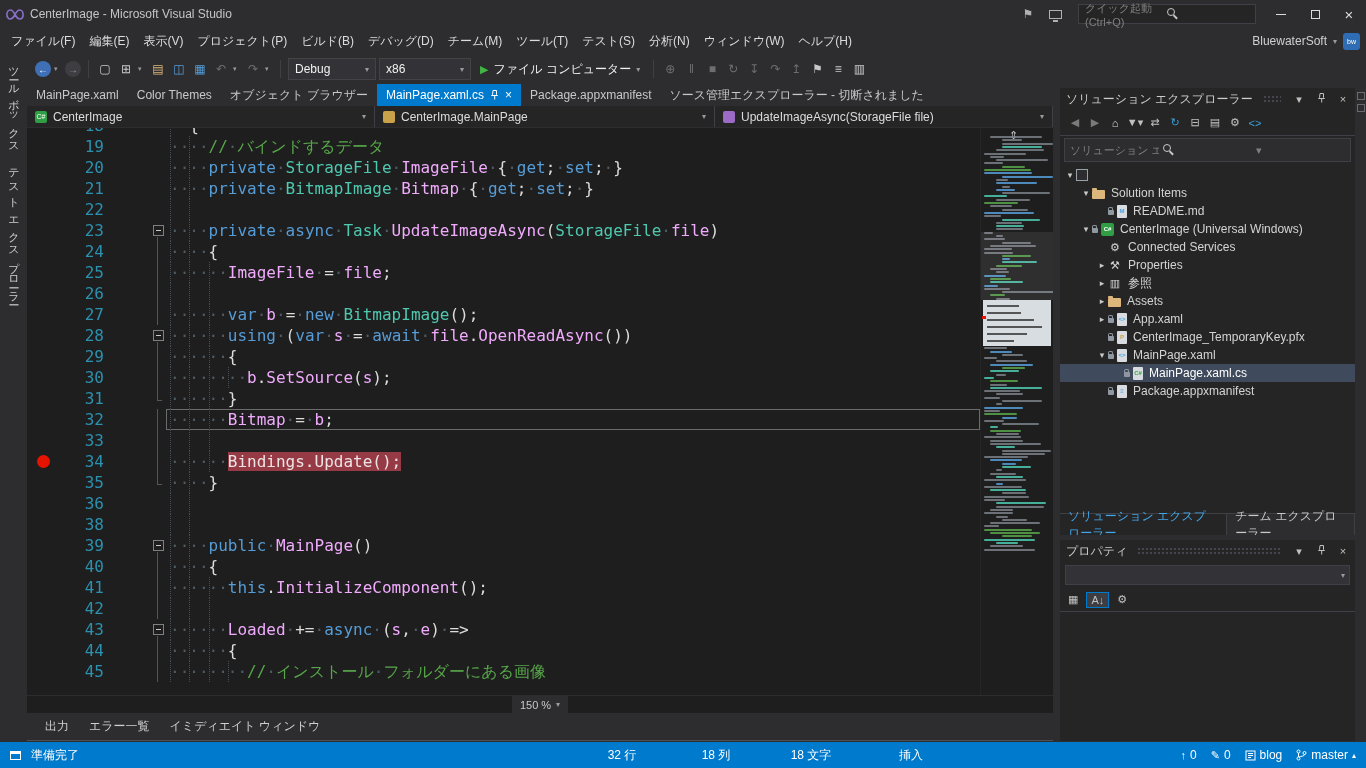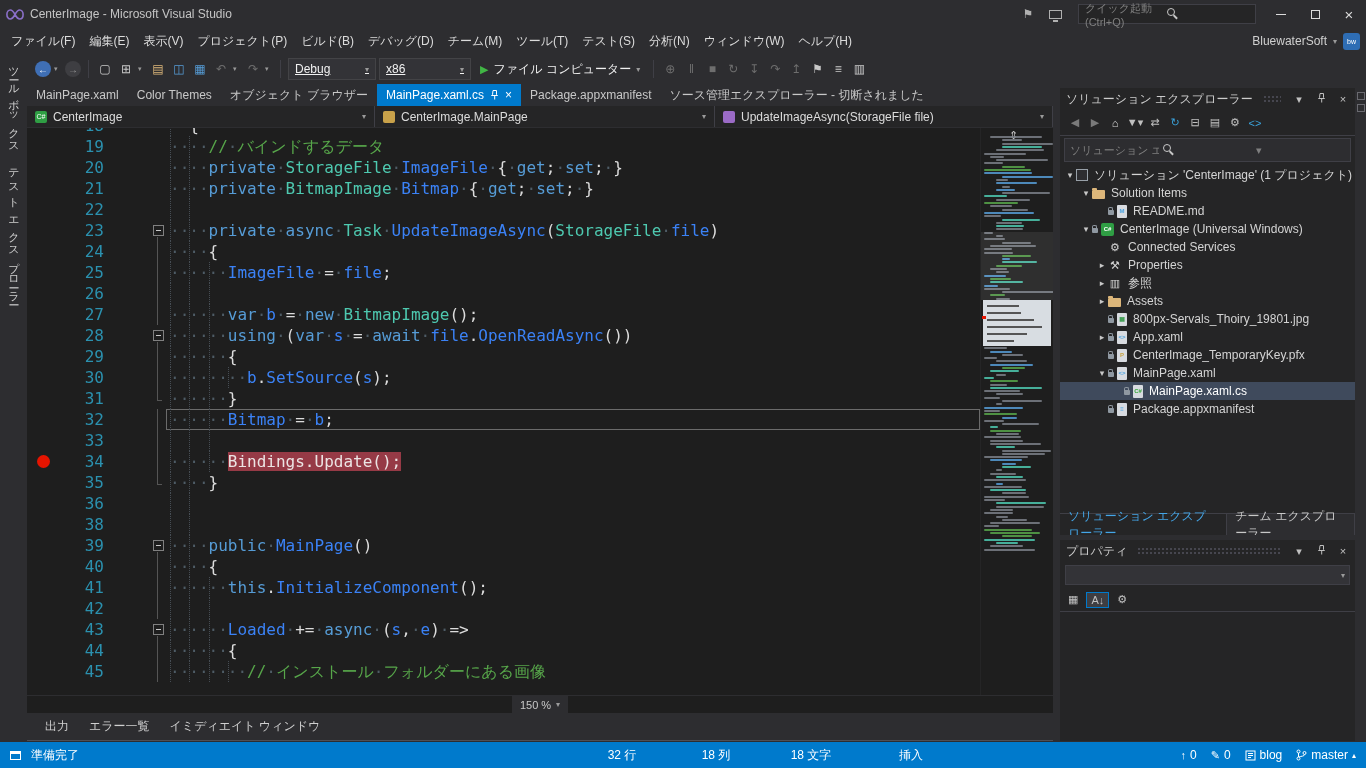--- a/index.html
+++ b/index.html
@@ -32,21 +32,21 @@
   .caret{font-size:8px;color:#9a9a9a;}
 
   
   .toolbar{position:absolute;top:54px;left:27px;right:0;height:30px;display:flex;align-items:center;padding-left:8px;gap:3px;}
   .circ{width:16px;height:16px;border-radius:50%;display:flex;align-items:center;justify-content:center;font-size:10px;color:#fff;flex:none;}
   .circ.blue{background:#3f6fb5;}
   .circ.gray{background:#3e3e42;color:#9a9a9a;}
   .tbi{width:18px;text-align:center;font-size:12px;flex:none;}
   .caret-sm{width:8px;font-size:7px;color:#9a9a9a;}
   .tsep{width:1px;height:18px;background:#3f3f46;margin:0 4px;flex:none;}
-  .combo{height:22px;background:#333337;border:1px solid #434346;display:flex;align-items:center;padding:1px 6px;gap:6px;color:#f1f1f1;flex:none;text-decoration:underline;}
+  .combo{height:22px;background:#333337;border:1px solid #434346;display:flex;align-items:center;padding:1px 6px;gap:6px;color:#f1f1f1;flex:none;}
   .combo .caret{margin-left:auto;}
   .combo.w1{width:88px;}.combo.w2{width:92px;}
   .run-btn{display:flex;align-items:center;gap:5px;padding:0 6px;height:22px;color:#f1f1f1;flex:none;}
   .play{color:#41b645;font-size:11px;}
 
   
   .leftstrip{position:absolute;top:54px;left:0;width:27px;bottom:26px;background:#2d2d30;}
   .vtab{writing-mode:vertical-rl;color:#cfcfcf;font-size:11px;letter-spacing:2px;margin:6px auto 12px;display:block;text-align:left;}
 
   
@@ -77,21 +77,21 @@
   .m-fold{width:16px;flex:none;position:relative;}
   .foldbox{width:11px;height:11px;border:1px solid #808080;background:#1e1e1e;margin:5px auto 0;position:relative;z-index:1;}
   .foldbox::after{content:'';position:absolute;left:2px;right:2px;top:4px;height:1px;background:#c8c8c8;}
   .fl-line::before{content:'';position:absolute;left:7px;top:0;bottom:0;width:1px;background:#555;}
   .fl-box::before{content:'';position:absolute;left:7px;top:17px;bottom:0;width:1px;background:#555;}
   .fl-end::before{content:'';position:absolute;left:7px;top:0;height:12px;width:1px;background:#555;}
   .fl-end::after{content:'';position:absolute;left:7px;top:12px;width:5px;height:1px;background:#555;}
   .codecell{flex:1;position:relative;padding-left:4px;}
   .codecell.boxed{box-shadow:inset 0 0 0 1px #6b6b6b;}
   .guide{position:absolute;top:0;bottom:0;width:0;border-left:1px dotted #464d54;}
-  .tok-k{color:#569cd6;}.tok-t{color:#4ec9b0;}.tok-i{color:#3b82f6;}.tok-p{color:#dcdcdc;}.tok-c{color:#57a64a;}
+  .tok-k{color:#569cd6;}.tok-t{color:#4ec9b0;}.tok-i{color:#f0abfc;}.tok-p{color:#dcdcdc;}.tok-c{color:#57a64a;}
   .tok-w{color:#4e5c66;}
   .bp-hl{background:#963a46;}
   .bp-hl span{color:#ece4e4;}
 
   
   .minimap{position:absolute;left:980px;top:128px;width:73px;height:567px;background:#1e1e1e;border-left:1px solid #252526;}
   .mm-bar{position:absolute;height:2px;border-radius:1px;}
   .mm-view{position:absolute;left:0;right:0;top:104px;height:68px;background:rgba(255,255,255,0.08);}
   .mm-white{position:absolute;left:2px;right:2px;top:172px;height:46px;background:#d8dde2;}
   .mm-red{position:absolute;left:1px;top:188px;width:4px;height:3px;background:#e51400;}
@@ -522,21 +522,20 @@
       </div>
     <div class="se-search">
       <span>ソリューション エクスプローラー の検索 (Ctrl+;)</span>
       <span class="mag"></span>
       <span class="caret">▾</span>
     </div>
     <div class="tree" id="se-tree">
         <div class="trow" style="padding-left: 4px;">
           <span class="tarrow">▾</span>
           <span class="ficon fi-solution"></span>
-          <span class="tlabel">ソリューション 'CenterImage' (1 プロジェクト)</span>
         </div>
         <div class="trow" style="padding-left: 20px;">
           <span class="tarrow">▾</span>
           <span class="ficon fi-folder"></span>
           <span class="tlabel">Solution Items</span>
         </div>
         <div class="trow" style="padding-left: 36px;">
           <span class="tarrow"></span>
           <span class="mlock"></span>
           <span class="ficon fi-doc">
@@ -564,28 +563,20 @@
         </div>
         <div class="trow" style="padding-left: 36px;">
           <span class="tarrow">▸</span>
           <span class="gicon">▥</span>
           <span class="tlabel">参照</span>
         </div>
         <div class="trow" style="padding-left: 36px;">
           <span class="tarrow">▸</span>
           <span class="ficon fi-folder"></span>
           <span class="tlabel">Assets</span>
-        </div>
-        <div class="trow" style="padding-left: 36px;">
-          <span class="tarrow"></span>
-          <span class="mlock"></span>
-          <span class="ficon fi-doc">
-            <span class="filabel" style="color: rgb(58, 156, 78);">▦</span>
-          </span>
-          <span class="tlabel">800px-Servals_Thoiry_19801.jpg</span>
         </div>
         <div class="trow" style="padding-left: 36px;">
           <span class="tarrow">▸</span>
           <span class="mlock"></span>
           <span class="ficon fi-doc">
             <span class="filabel" style="color: rgb(74, 163, 224);">&lt;&gt;</span>
           </span>
           <span class="tlabel">App.xaml</span>
         </div>
         <div class="trow" style="padding-left: 36px;">

